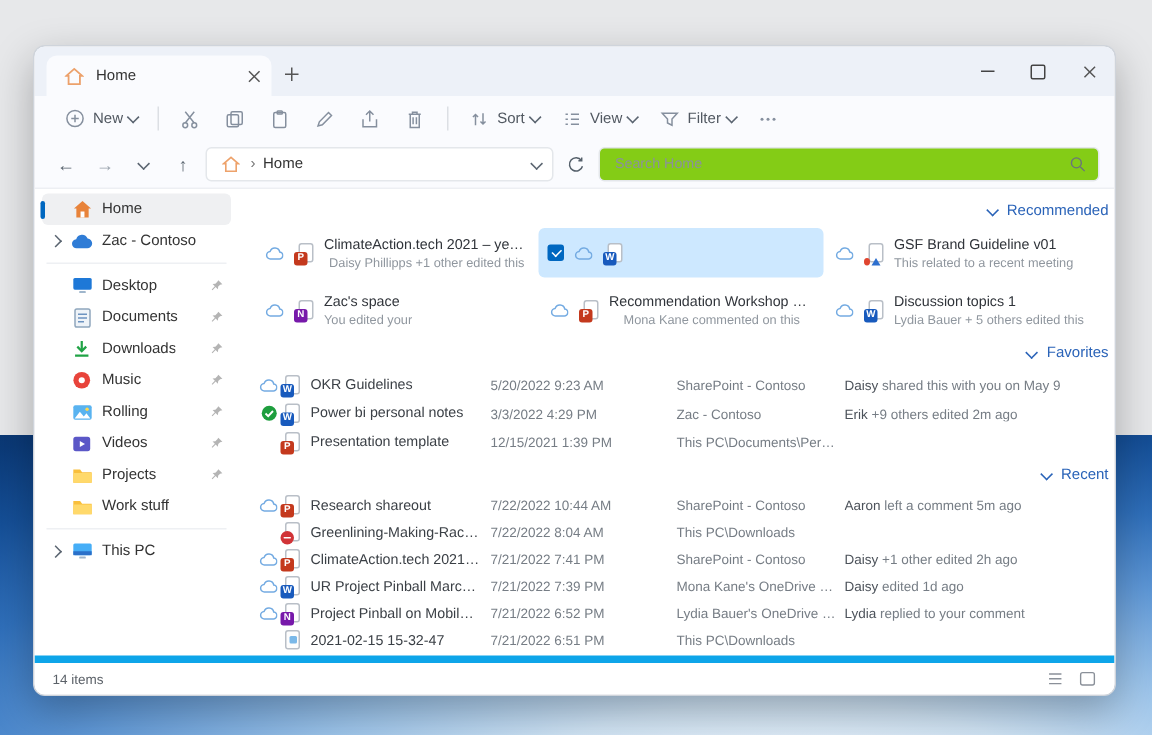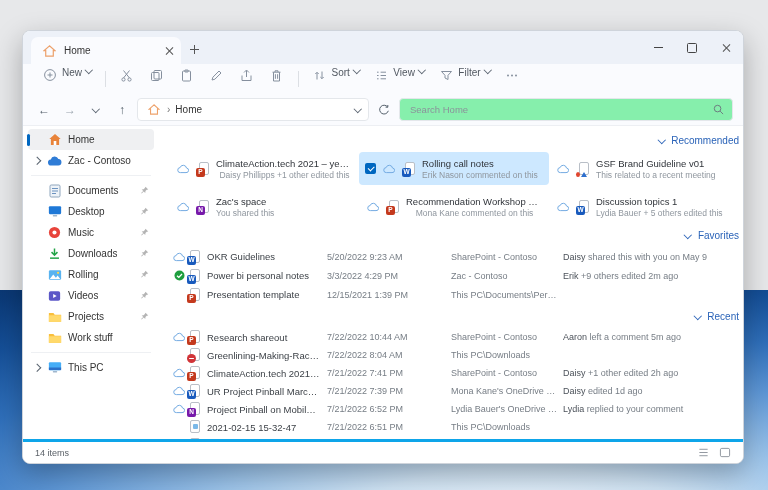--- a/index.html
+++ b/index.html
@@ -30,39 +30,39 @@
   .plus::after{left:0;top:4px;width:9px;height:1px;}
   .x{position:relative;width:8px;height:8px;display:inline-block;}
   .x::before,.x::after{content:"";position:absolute;left:3.5px;top:-1px;width:1px;height:10px;background:#555;}
   .x::before{transform:rotate(45deg);} .x::after{transform:rotate(-45deg);}
   .wcs{margin-left:auto;display:flex;height:100%;align-items:center;}
   .wc{width:34px;height:100%;display:flex;align-items:center;justify-content:center;}
   .wc-min-g{width:9px;height:1px;background:#444;display:inline-block;}
   .wc-max-g{width:8px;height:8px;border:1px solid #444;border-radius:1.5px;display:inline-block;}
   
   .toolbar{height:30px;background:#fafbfe;display:flex;align-items:center;padding:0 12px;flex:0 0 auto;}
-  .tbtn{display:flex;align-items:flex-start;gap:4px;padding:0 7px;height:24px;border-radius:4px;
+  .tbtn{display:flex;align-items:center;gap:4px;padding:0 7px;height:24px;border-radius:4px;
     font-size:10px;color:#515861;}
   .tico{display:flex;align-items:center;justify-content:center;width:16px;height:16px;opacity:.75;}
   .tdiv{width:1px;height:16px;background:#dcdfe4;margin:0 6px;}
   .chev{display:inline-block;width:4.5px;height:4.5px;border-right:1px solid #5a6470;
     border-bottom:1px solid #5a6470;transform:rotate(45deg);margin-bottom:2px;}
   .chev.right{transform:rotate(-45deg);margin-bottom:0;}
   .chev.blue{border-color:#2a63b8;}
   
   .addrbar{height:31px;background:#fafbfe;display:flex;align-items:center;gap:4px;
     padding:0 10px;border-bottom:1px solid #edeff3;flex:0 0 auto;}
   .navb{width:22px;height:22px;display:flex;align-items:center;justify-content:center;
     font-size:12px;color:#55606b;border-radius:4px;}
   .navb.dim{color:#9aa3ad;}
   .crumbbox{flex:0 0 232px;height:23px;background:#fff;border:1px solid #e4e7eb;border-radius:4px;
     display:flex;align-items:center;gap:5px;padding:0 8px;font-size:10px;color:#333;box-sizing:border-box;}
   .crumb-sep{color:#777;font-size:10px;}
   .crumb-spacer{flex:1;}
-  .searchbox{flex:1;height:23px;background:#86efac;border:1px solid #e4e7eb;border-radius:4px;
+  .searchbox{flex:1;height:23px;background:#84cc16;border:1px solid #e4e7eb;border-radius:4px;
     display:flex;align-items:center;padding:0 8px;box-sizing:border-box;}
   .searchbox input{border:none;outline:none;flex:1;font-size:9.5px;color:#444;
     font-family:"Liberation Sans",sans-serif;background:transparent;}
   .searchbox input::placeholder{color:#8b929a;}
   
   .bodyrow{flex:1;display:flex;min-height:0;background:#fff;}
   .sidebar{width:136px;flex:0 0 auto;padding-top:3px;font-size:10px;color:#333;overflow:hidden;}
   .srow{height:21px;display:flex;align-items:center;gap:6px;margin:0 5px;padding:0 5px 0 4px;
     border-radius:4px;position:relative;}
   .srow .slot{width:9px;flex:0 0 auto;display:flex;align-items:center;justify-content:center;}
@@ -106,21 +106,21 @@
   .bd.pdfb{background:#d13438;border-radius:50%;}
   .bd.pdfb::after{content:"";width:5px;height:1.5px;background:#fff;border-radius:1px;}
   .ficon.img .pg{background:#fdfdfd;}
   .ficon.img .pg::after{content:"";position:absolute;left:1.5px;top:3px;width:5px;height:4.5px;
     background:#7ab8e8;border-radius:1px;}
   .bd.design{background:transparent;width:11px;justify-content:flex-start;align-items:flex-end;gap:1px;}
   .bd.design .ddot{width:5px;height:5px;background:#e0452f;border-radius:50%;}
   .bd.design .dtri{width:0;height:0;border-left:3px solid transparent;border-right:3px solid transparent;
     border-bottom:5px solid #2d6fce;}
   
-  .statusbar{height:21px;border-top:3px solid #0ea5e9;display:flex;align-items:center;
+  .statusbar{height:21px;border-top:5px solid #0ea5e9;display:flex;align-items:center;
     padding:0 12px;font-size:9px;color:#5b6168;flex:0 0 auto;background:#fff;}
   .sb-icons{margin-left:auto;display:flex;gap:10px;align-items:center;}
   svg{display:block;}
 </style>
 </head>
 <body>
 
 <div class="bloom"></div>
 
 <div class="window">
@@ -312,72 +312,72 @@
           <svg width="15" height="10" viewBox="0 0 15 10">
               <path d="M4.2 9.5a3 3 0 0 1-.4-6A4 4 0 0 1 11.4 3a2.9 2.9 0 0 1-.4 6.5z" fill="#2f7cd6"></path>
             </svg>
         </span>
         <span class="lbl">Zac - Contoso</span>
       </div>
       <div class="ssep"></div>
       <div class="srow">
         <span class="slot"></span>
         <span class="sic">
+          <svg width="14" height="13" viewBox="0 0 16 14">
+              <rect x="1" y="1" width="14" height="9" rx="1.2" fill="#1e78d7"></rect>
+              <rect x="5.5" y="11" width="5" height="1.6" rx=".5" fill="#9fb6cc"></rect>
+            </svg>
+        </span>
+        <span class="lbl">Desktop</span>
+        <span class="pin">
+            <svg width="9" height="9" viewBox="0 0 12 12" fill="#777">
+              <path d="M7.4 1 11 4.6 9 5l-1.7 1.7-.3 2.5-2-2L2.2 10l-.7-.7 2.8-2.8-2-2 2.5-.3L6.5 2.5z"></path>
+            </svg>
+          </span>
+      </div>
+      <div class="srow">
+        <span class="slot"></span>
+        <span class="sic">
           <svg width="12" height="14" viewBox="0 0 12 14">
               <rect x="1" y="1" width="10" height="12" rx="1.2" fill="#eef3f8" stroke="#8fa6bd"></rect>
               <path d="M3 4.5h6M3 7h6M3 9.5h4" stroke="#6c93c0" fill="none"></path>
             </svg>
         </span>
         <span class="lbl">Documents</span>
         <span class="pin">
             <svg width="9" height="9" viewBox="0 0 12 12" fill="#777">
               <path d="M7.4 1 11 4.6 9 5l-1.7 1.7-.3 2.5-2-2L2.2 10l-.7-.7 2.8-2.8-2-2 2.5-.3L6.5 2.5z"></path>
             </svg>
           </span>
       </div>
       <div class="srow">
         <span class="slot"></span>
         <span class="sic">
-          <svg width="14" height="13" viewBox="0 0 16 14">
-              <rect x="1" y="1" width="14" height="9" rx="1.2" fill="#1e78d7"></rect>
-              <rect x="5.5" y="11" width="5" height="1.6" rx=".5" fill="#9fb6cc"></rect>
-            </svg>
-        </span>
-        <span class="lbl">Desktop</span>
-        <span class="pin">
-            <svg width="9" height="9" viewBox="0 0 12 12" fill="#777">
-              <path d="M7.4 1 11 4.6 9 5l-1.7 1.7-.3 2.5-2-2L2.2 10l-.7-.7 2.8-2.8-2-2 2.5-.3L6.5 2.5z"></path>
-            </svg>
-          </span>
-      </div>
-      <div class="srow">
-        <span class="slot"></span>
-        <span class="sic">
-          <svg width="13" height="13" viewBox="0 0 14 14">
-              <circle cx="7" cy="7" r="6" fill="#e8443b"></circle>
-              <circle cx="7" cy="7" r="2.2" fill="#fff"></circle>
-            </svg>
-        </span>
-        <span class="lbl">Music</span>
-        <span class="pin">
-            <svg width="9" height="9" viewBox="0 0 12 12" fill="#777">
-              <path d="M7.4 1 11 4.6 9 5l-1.7 1.7-.3 2.5-2-2L2.2 10l-.7-.7 2.8-2.8-2-2 2.5-.3L6.5 2.5z"></path>
-            </svg>
-          </span>
-      </div>
-      <div class="srow">
-        <span class="slot"></span>
-        <span class="sic">
           <svg width="13" height="13" viewBox="0 0 14 14" fill="none" stroke="#21a346" stroke-width="1.6">
               <path d="M7 1.5v6.5"></path>
               <path d="M3.8 5.5 7 8.7l3.2-3.2"></path>
               <path d="M2.2 12h9.6"></path>
             </svg>
         </span>
         <span class="lbl">Downloads</span>
+        <span class="pin">
+            <svg width="9" height="9" viewBox="0 0 12 12" fill="#777">
+              <path d="M7.4 1 11 4.6 9 5l-1.7 1.7-.3 2.5-2-2L2.2 10l-.7-.7 2.8-2.8-2-2 2.5-.3L6.5 2.5z"></path>
+            </svg>
+          </span>
+      </div>
+      <div class="srow">
+        <span class="slot"></span>
+        <span class="sic">
+          <svg width="13" height="13" viewBox="0 0 14 14">
+              <circle cx="7" cy="7" r="6" fill="#e8443b"></circle>
+              <circle cx="7" cy="7" r="2.2" fill="#fff"></circle>
+            </svg>
+        </span>
+        <span class="lbl">Music</span>
         <span class="pin">
             <svg width="9" height="9" viewBox="0 0 12 12" fill="#777">
               <path d="M7.4 1 11 4.6 9 5l-1.7 1.7-.3 2.5-2-2L2.2 10l-.7-.7 2.8-2.8-2-2 2.5-.3L6.5 2.5z"></path>
             </svg>
           </span>
       </div>
       <div class="srow">
         <span class="slot"></span>
         <span class="sic">
           <svg width="14" height="12" viewBox="0 0 16 13">
@@ -477,24 +477,20 @@
           <span class="cb"></span>
           <span class="cloudcell">
               <svg width="12" height="10" viewBox="0 0 12 10">
                 <path d="M3.4 8.6a2.5 2.5 0 0 1-.3-5A3.3 3.3 0 0 1 9.5 4 2.3 2.3 0 0 1 9 8.6z" fill="none" stroke="#74abe2"></path>
               </svg>
             </span>
           <span class="ficon">
               <span class="pg"></span>
               <span class="bd word">W</span>
             </span>
-          <span class="texts">
-            <div class="t">Rolling call notes</div>
-            <div class="s">Erik Nason commented on this</div>
-          </span>
         </div>
 
         <div class="card">
           <span class="cloudcell">
               <svg width="12" height="10" viewBox="0 0 12 10">
                 <path d="M3.4 8.6a2.5 2.5 0 0 1-.3-5A3.3 3.3 0 0 1 9.5 4 2.3 2.3 0 0 1 9 8.6z" fill="none" stroke="#74abe2"></path>
               </svg>
             </span>
           <span class="ficon">
               <span class="pg"></span>
@@ -514,21 +510,21 @@
               <svg width="12" height="10" viewBox="0 0 12 10">
                 <path d="M3.4 8.6a2.5 2.5 0 0 1-.3-5A3.3 3.3 0 0 1 9.5 4 2.3 2.3 0 0 1 9 8.6z" fill="none" stroke="#74abe2"></path>
               </svg>
             </span>
           <span class="ficon">
               <span class="pg"></span>
               <span class="bd onenote">N</span>
             </span>
           <span class="texts">
             <div class="t">Zac's space</div>
-            <div class="s">You shared this</div>
+            <div class="s">You edited your</div>
           </span>
         </div>
 
         <div class="card">
           <span class="cloudcell">
               <svg width="12" height="10" viewBox="0 0 12 10">
                 <path d="M3.4 8.6a2.5 2.5 0 0 1-.3-5A3.3 3.3 0 0 1 9.5 4 2.3 2.3 0 0 1 9 8.6z" fill="none" stroke="#74abe2"></path>
               </svg>
             </span>
           <span class="ficon">

